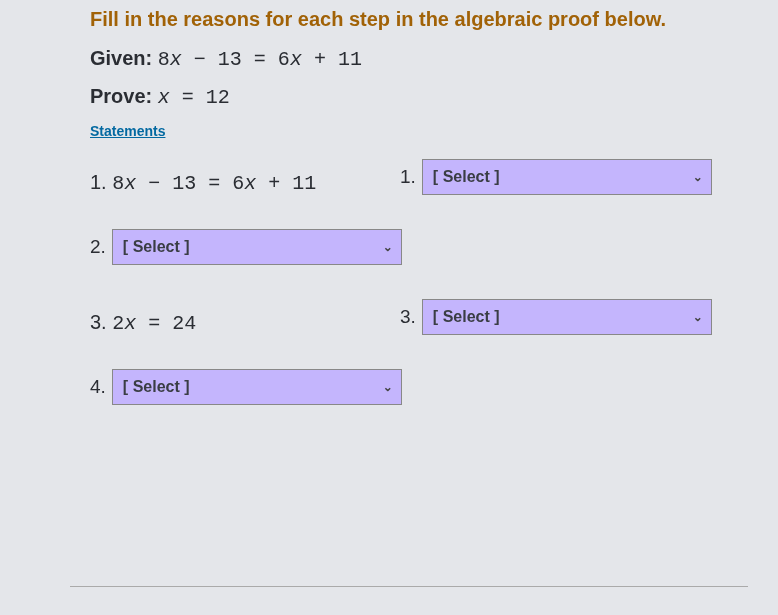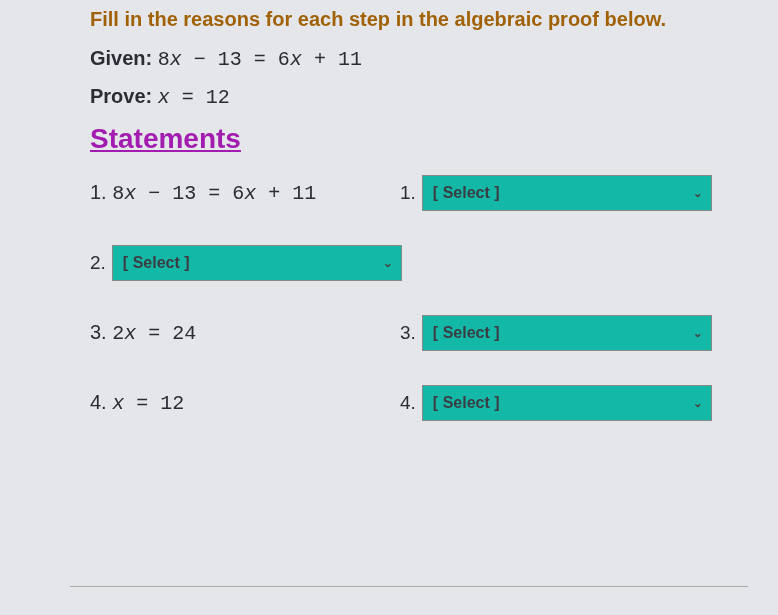--- a/index.html
+++ b/index.html
@@ -38,56 +38,56 @@
     .math .var {
       font-style: italic;
     }
     .headers {
       display: flex;
       margin-top: 8px;
       margin-bottom: 20px;
     }
     .statements-header {
       width: 310px;
-      font-size: 28px;
+      font-size: 14px;
       font-weight: bold;
       text-decoration: underline;
-      color: #a21caf;
+      color: #0369a1;
     }
     .reasons-header {
       font-size: 20px;
       font-weight: bold;
       text-decoration: underline;
       color: #2a2d33;
       padding-left: 20px;
     }
     .row {
       display: flex;
-      align-items: center;
+      align-items: flex-end;
       margin-bottom: 34px;
     }
     .statement {
       width: 310px;
       font-size: 20px;
       color: #2a2d33;
     }
     .reason {
       display: flex;
       align-items: center;
     }
     .reason-num {
       font-size: 19px;
       color: #2a2d33;
       margin-right: 6px;
     }
     .select-box {
       width: 290px;
       height: 36px;
       border: 1px solid #888;
-      background: #14b8a6;
+      background: #c4b5fd;
       display: flex;
       align-items: center;
       justify-content: space-between;
       padding: 0 8px 0 10px;
       font-size: 16px;
       font-weight: bold;
       color: #3a3d44;
       cursor: pointer;
     }
     .chevron {
@@ -154,24 +154,20 @@
   <div class="reason">
     <span class="reason-num">3.</span>
     <div class="select-box">
       <span>[ Select ]</span>
       <span class="chevron">⌄</span>
     </div>
   </div>
 </div>
 
 <div class="row">
-  <div class="statement">
-    <span>4.</span>
-    <span class="math"><span class="var">x</span> = 12</span>
-  </div>
   <div class="reason">
     <span class="reason-num">4.</span>
     <div class="select-box">
       <span>[ Select ]</span>
       <span class="chevron">⌄</span>
     </div>
   </div>
 </div>
 
 <div class="bottom-line"></div>

